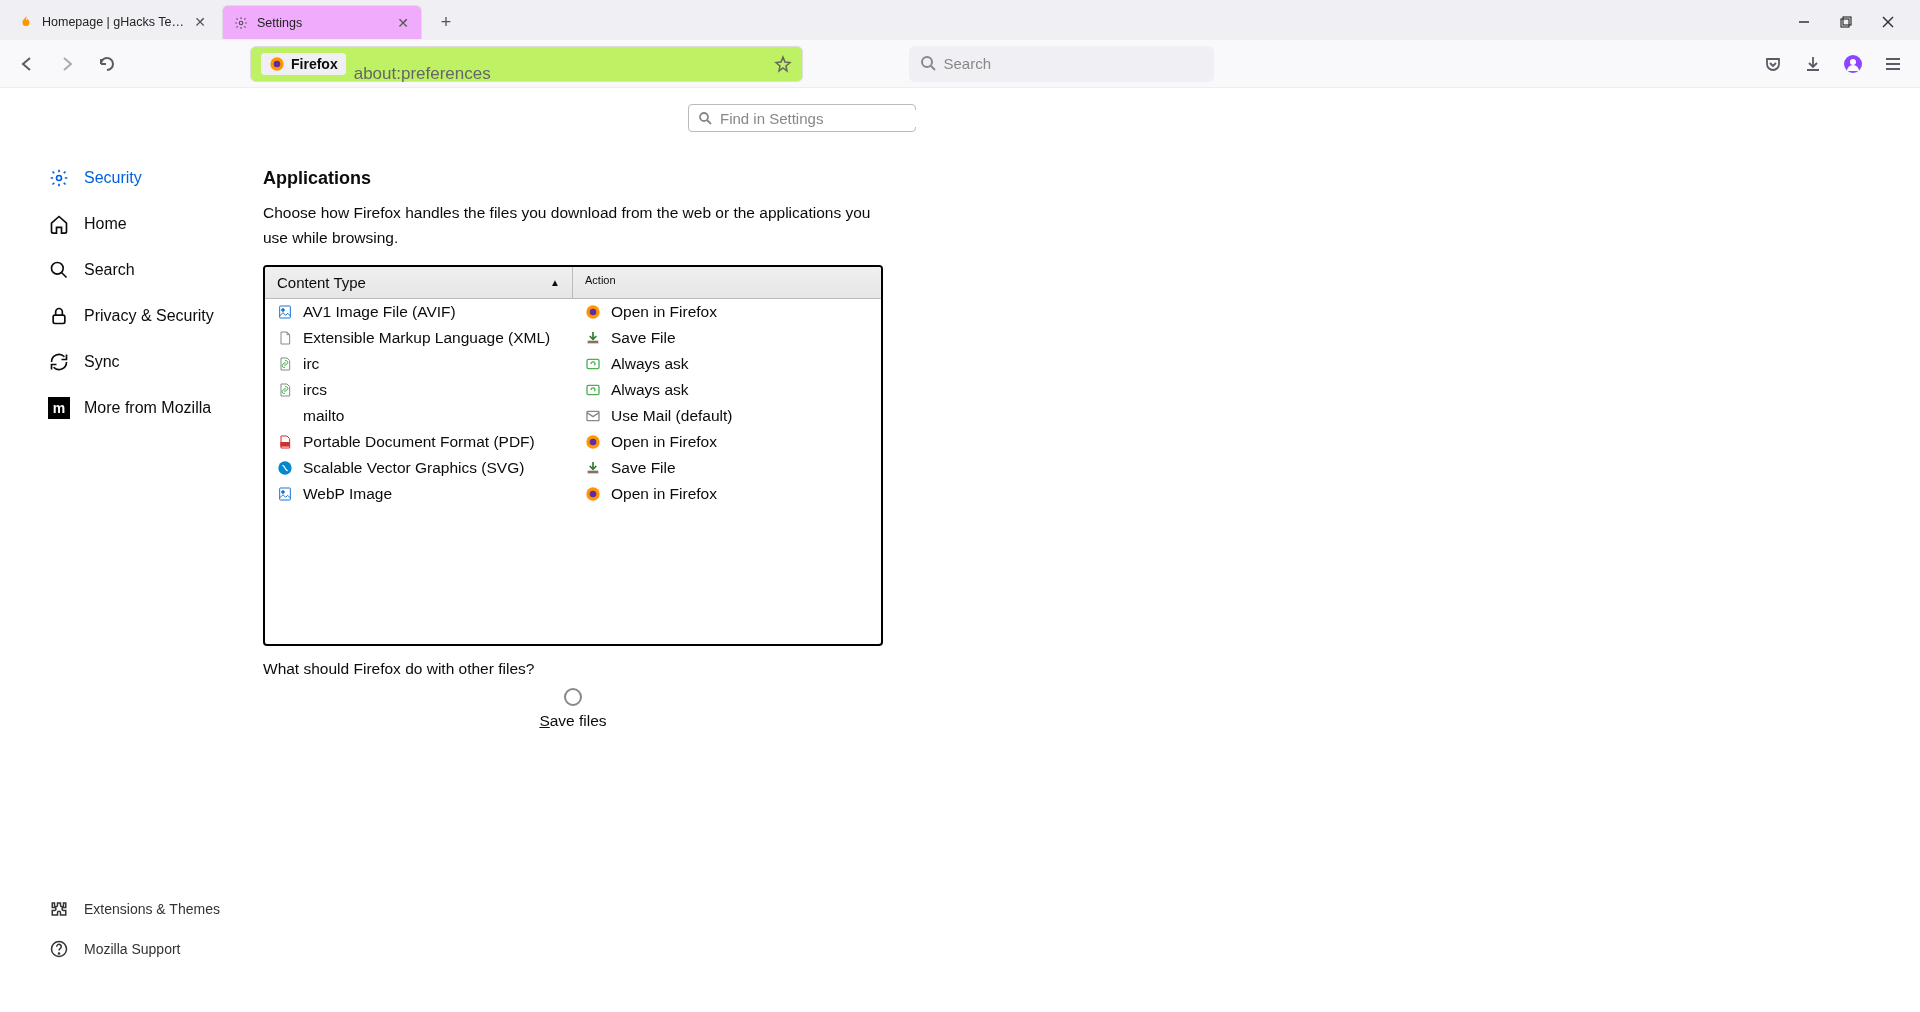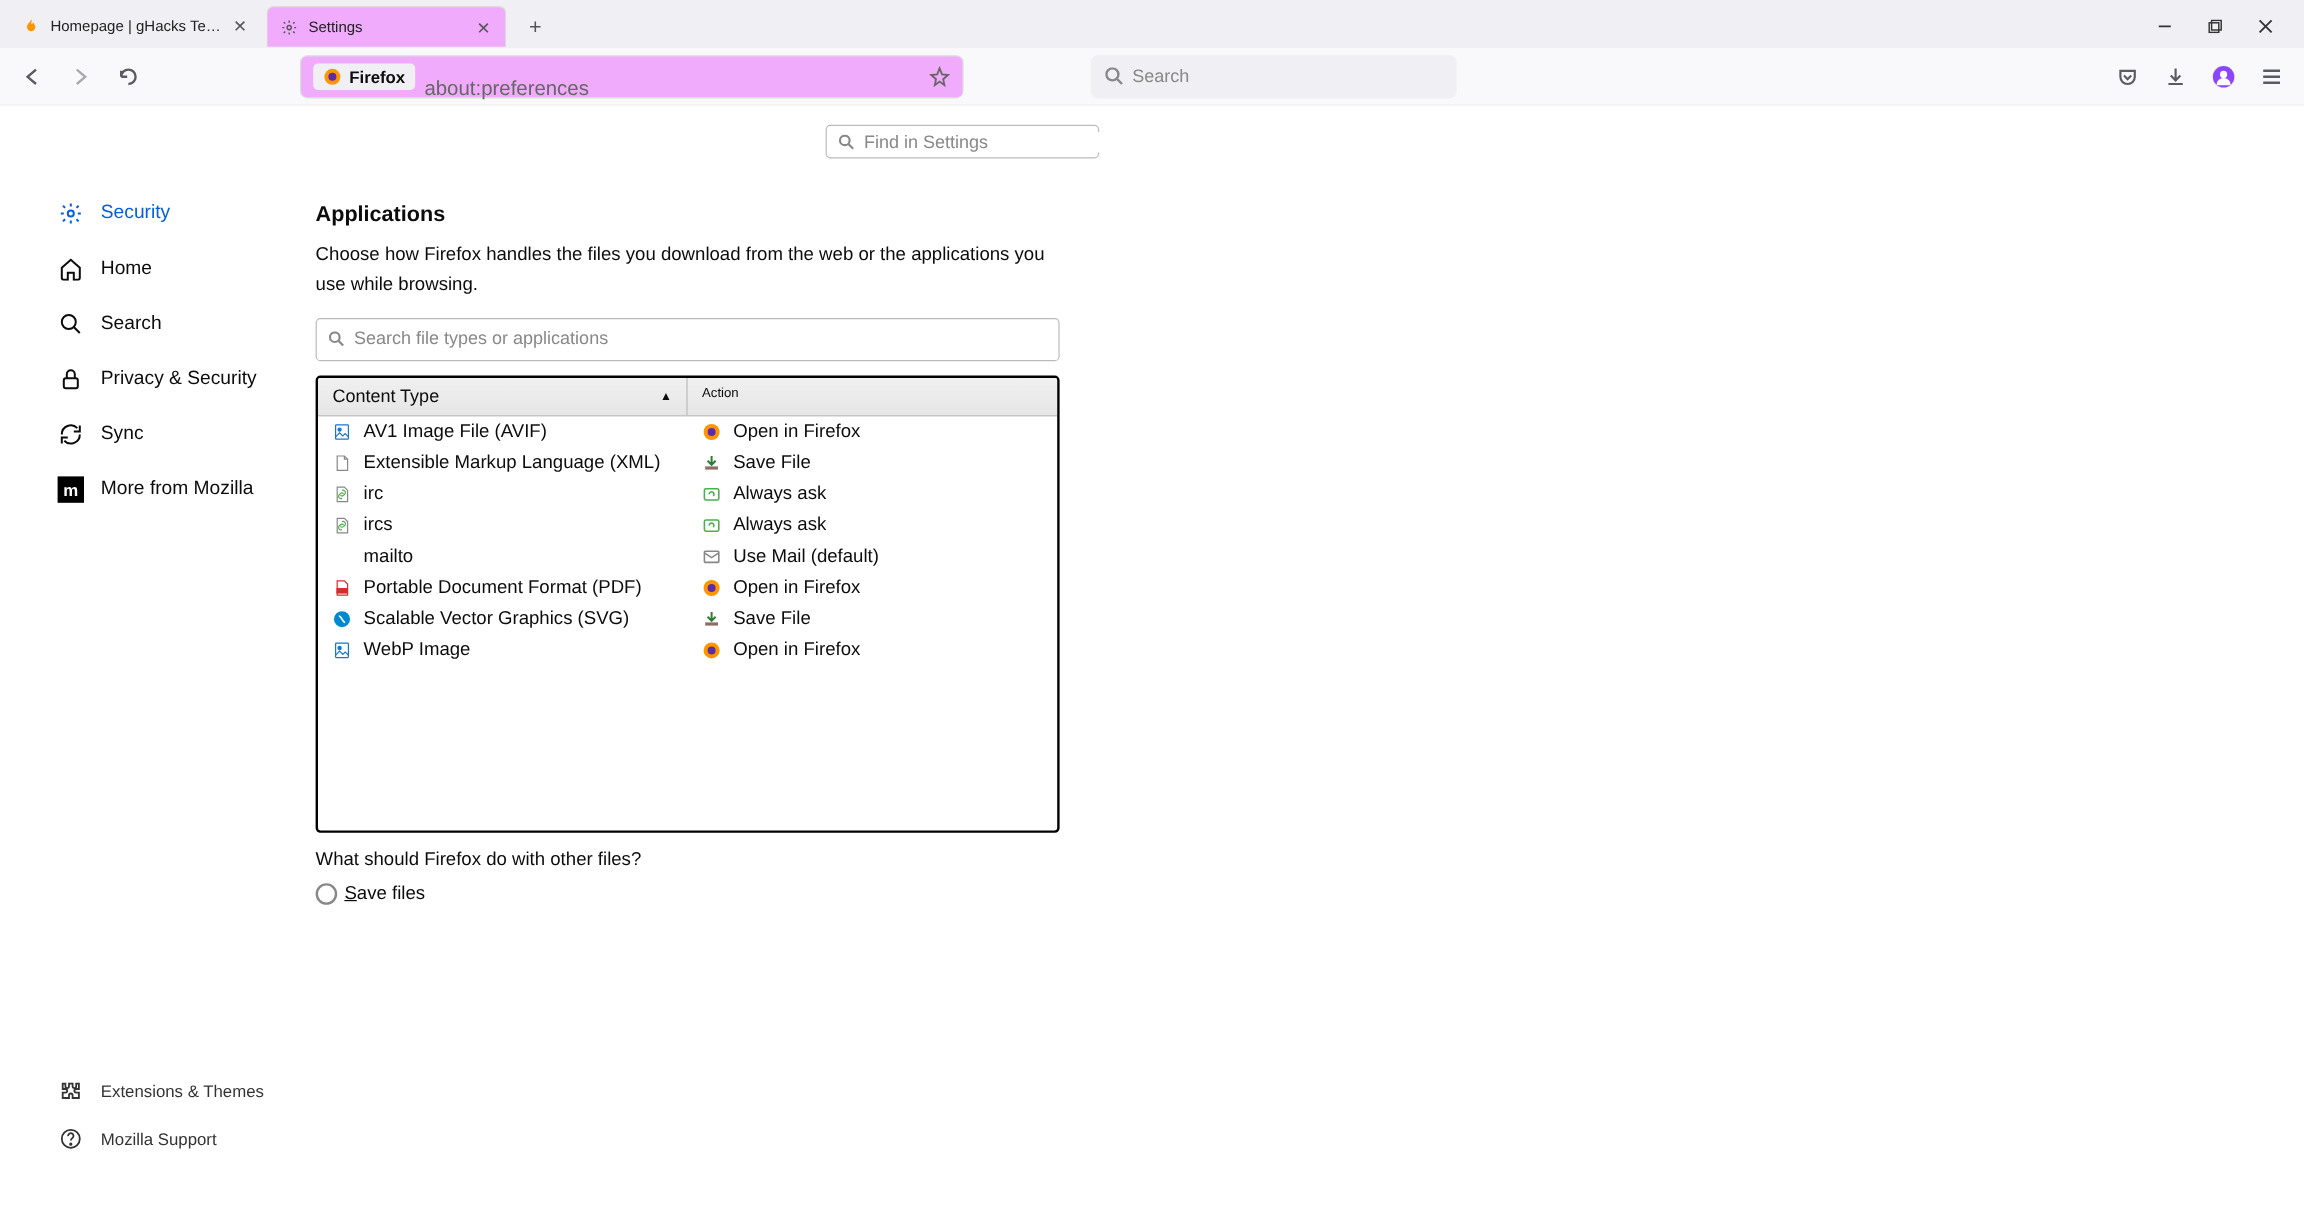--- a/index.html
+++ b/index.html
@@ -13,21 +13,21 @@
 .tab-title { font-size: 12.5px; white-space: nowrap; overflow: hidden; text-overflow: ellipsis; flex: 1; color: #222; }
 .tab-close { width: 16px; height: 16px; display: inline-flex; align-items: center; justify-content: center; font-size: 14px; color: #555; }
 .new-tab-btn { width: 28px; height: 28px; display: inline-flex; align-items: center; justify-content: center; font-size: 18px; color: #555; border-radius: 4px; margin-left: 6px; }
 .window-controls { margin-left: auto; display: flex; gap: 18px; padding-right: 12px; }
 .win-ctrl { width: 24px; height: 24px; display: inline-flex; align-items: center; justify-content: center; color: #333; }
 
 
 .toolbar { height: 48px; background: #f9f9fb; display: flex; align-items: center; padding: 0 10px; gap: 6px; border-bottom: 1px solid #eee; }
 .nav-btn { width: 34px; height: 34px; display: inline-flex; align-items: center; justify-content: center; border-radius: 4px; color: #5b5b66; }
 .nav-btn.disabled { opacity: 0.5; }
-.urlbar { flex: 1; max-width: 760px; height: 36px; background: #f0abfc; border: 1px solid #ddd; border-radius: 6px; display: flex; align-items: center; padding: 0 10px; gap: 8px; margin-left: 120px; }
+.urlbar { flex: 1; max-width: 760px; height: 36px; background: #bef264; border: 1px solid #ddd; border-radius: 6px; display: flex; align-items: center; padding: 0 10px; gap: 8px; margin-left: 120px; }
 .urlbar .identity { display: flex; align-items: center; gap: 6px; background: #f0f0f4; padding: 3px 8px; border-radius: 4px; }
 .urlbar .identity-text { font-weight: 600; font-size: 14px; }
 .urlbar-value { font-size: 17px; color: #666; flex: 1; margin-top: 20px; }
 .star-btn { color: #666; }
 .searchbar { width: 305px; height: 36px; background: #f0f0f4; border-radius: 6px; display: flex; align-items: center; padding: 0 12px; gap: 8px; margin-left: 100px; color: #888; }
 .toolbar-spacer { flex: 1; }
 .toolbar-icon { width: 34px; height: 34px; display: inline-flex; align-items: center; justify-content: center; color: #5b5b66; }
 
 
 .page { display: flex; height: calc(100vh - 88px); }
@@ -54,21 +54,21 @@
 .apps-header { display: flex; background: linear-gradient(#f0f0f0, #e6e6e6); border-bottom: 1px solid #bbb; }
 .col-type-h { width: 50%; padding: 7px 12px; font-size: 15px; display: flex; align-items: center; justify-content: space-between; border-right: 1px solid #bbb; }
 .col-action-h { width: 50%; padding: 7px 12px; font-size: 11px; }
 .sort-caret { font-size: 10px; }
 .apps-body { height: 345px; overflow-y: auto; }
 .apps-row { display: flex; }
 .col-type, .col-action { width: 50%; padding: 4px 12px; display: flex; align-items: center; gap: 10px; font-size: 15.5px; }
 .row-icon { width: 16px; height: 16px; display: inline-flex; align-items: center; justify-content: center; flex-shrink: 0; }
 
 .question { font-size: 15.5px; margin-top: 14px; margin-bottom: 10px; }
-.radio-row { display: flex; align-items: center; gap: 6px; margin-bottom: 8px; font-size: 15.5px; }
+.radio-row { display: flex; align-items: center; gap: 6px; margin-bottom: 8px; font-size: 15.5px; flex-direction: column; }
 .radio { width: 18px; height: 18px; border: 2px solid #888; border-radius: 50%; display: inline-flex; align-items: center; justify-content: center; }
 .radio.checked { border-color: #0060df; border-width: 2px; }
 .radio.checked::after { content: ""; width: 10px; height: 10px; border-radius: 50%; background: #0060df; }
 .underline-char { text-decoration: underline; }
 
 
 svg { display: block; }
 .ff-orange { color: #ff9500; }
 .m-badge { width: 22px; height: 22px; background: #000; color: #fff; font-weight: 700; font-size: 14px; display: inline-flex; align-items: center; justify-content: center; }
 
@@ -270,29 +270,20 @@
             <line x1="8" y1="8" x2="12" y2="12"></line>
           </svg>
         </span>
       <input type="text" placeholder="Find in Settings" style="">
     </div>
 
     <div class="content">
       <h1>Applications</h1>
       <p class="desc">Choose how Firefox handles the files you download from the web or the applications you use while browsing.</p>
 
-      <div class="app-search">
-        <span>
-            <svg width="13" height="13" fill="none" stroke="#888" stroke-width="1.8">
-              <circle cx="5" cy="5" r="4"></circle>
-              <line x1="8" y1="8" x2="12" y2="12"></line>
-            </svg>
-          </span>
-        <input type="text" placeholder="Search file types or applications" style="">
-      </div>
 
       <div class="apps-table">
         <div class="apps-header">
           <div class="col-type-h">
             <span>Content Type</span>
             <span class="sort-caret">▲</span>
           </div>
           <div class="col-action-h">
             <span>Action</span>
           </div>

